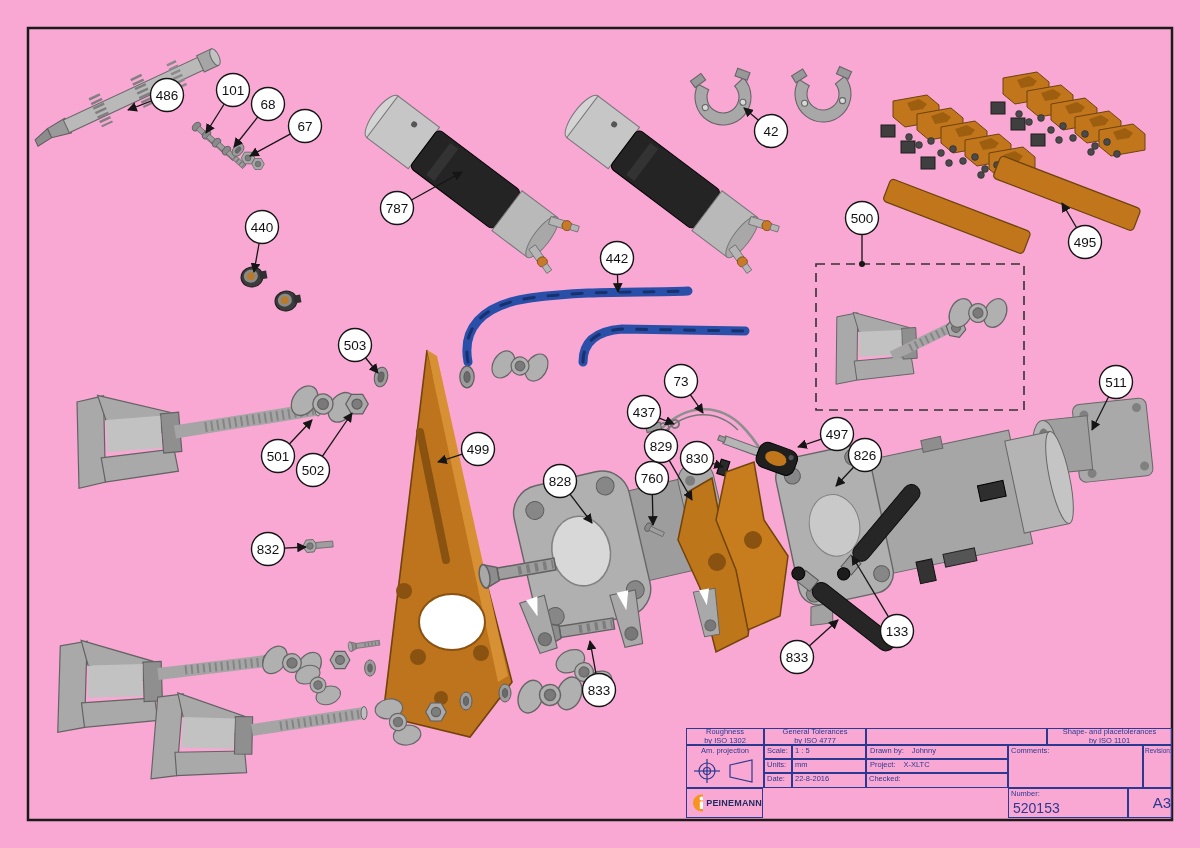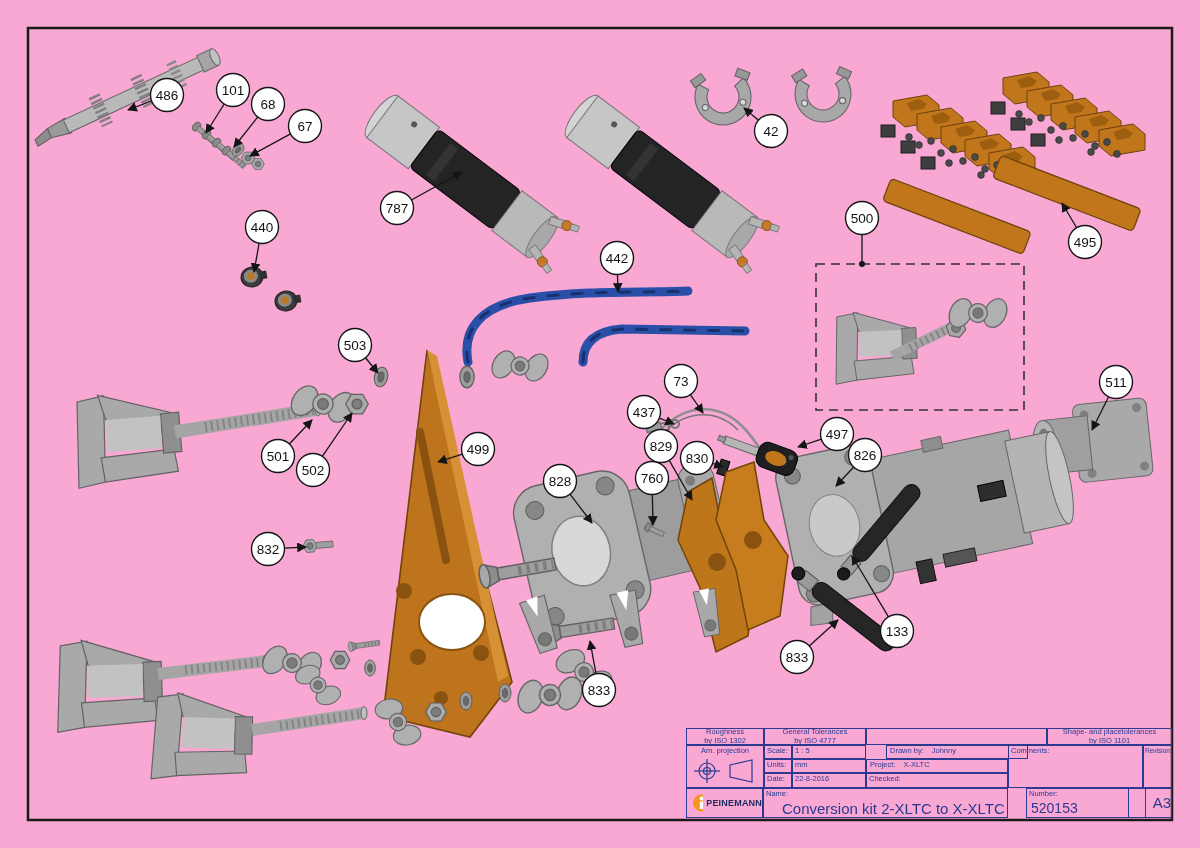--- a/index.html
+++ b/index.html
@@ -543,21 +543,21 @@
   <div class="tb" style="left:106px;top:31px;width:74px;height:14px;">
         <span class="lbl">mm</span>
       </div>
   <div class="tb" style="left:78px;top:45px;width:28px;height:15px;">
         <span class="lbl">Date:</span>
       </div>
   <div class="tb" style="left:106px;top:45px;width:74px;height:15px;">
         <span class="lbl">22-8-2016</span>
       </div>
 
-  <div class="tb" style="left:180px;top:17px;width:142px;height:14px;margin-left:20px;">
+  <div class="tb" style="left:180px;top:17px;width:142px;height:14px;">
     <span class="pair">
           <span>Drawn by:</span>
           <span>Johnny</span>
         </span>
   </div>
   <div class="tb" style="left:180px;top:31px;width:142px;height:14px;">
     <span class="pair">
           <span>Project:</span>
           <span>X-XLTC</span>
         </span>
@@ -574,25 +574,21 @@
   </div>
 
   <div class="tb logo-cell" style="left:0;top:60px;width:77px;height:30px;">
     <svg width="19" height="22">
       <circle cx="9.5" cy="11" r="8.5" fill="#f7941d"></circle>
       <circle cx="9.5" cy="6.5" r="2" fill="#ffffff"></circle>
       <path d="M7.8,9.5 L11.2,9.5 L11.2,17 L7.8,17 Z" fill="#ffffff"></path>
     </svg>
     <span class="logo-text">PEINEMANN</span>
   </div>
-  <div class="tb" style="left:77px;top:60px;width:245px;height:30px;">
-    <span class="lbl">Name:</span>
-    <div class="tb-name-val">Conversion kit 2-XLTC to X-XLTC</div>
-  </div>
-  <div class="tb" style="left:340px;top:60px;width:120px;height:30px;">
+  <div class="tb" style="left:322px;top:60px;width:120px;height:30px;">
     <span class="lbl">Number:</span>
     <div class="tb-num-val">520153</div>
   </div>
   <div class="tb tb-size" style="left:442px;top:60px;width:44px;height:30px;">
     <span>A3</span>
   </div>
 </div>
 
 </div>
 

